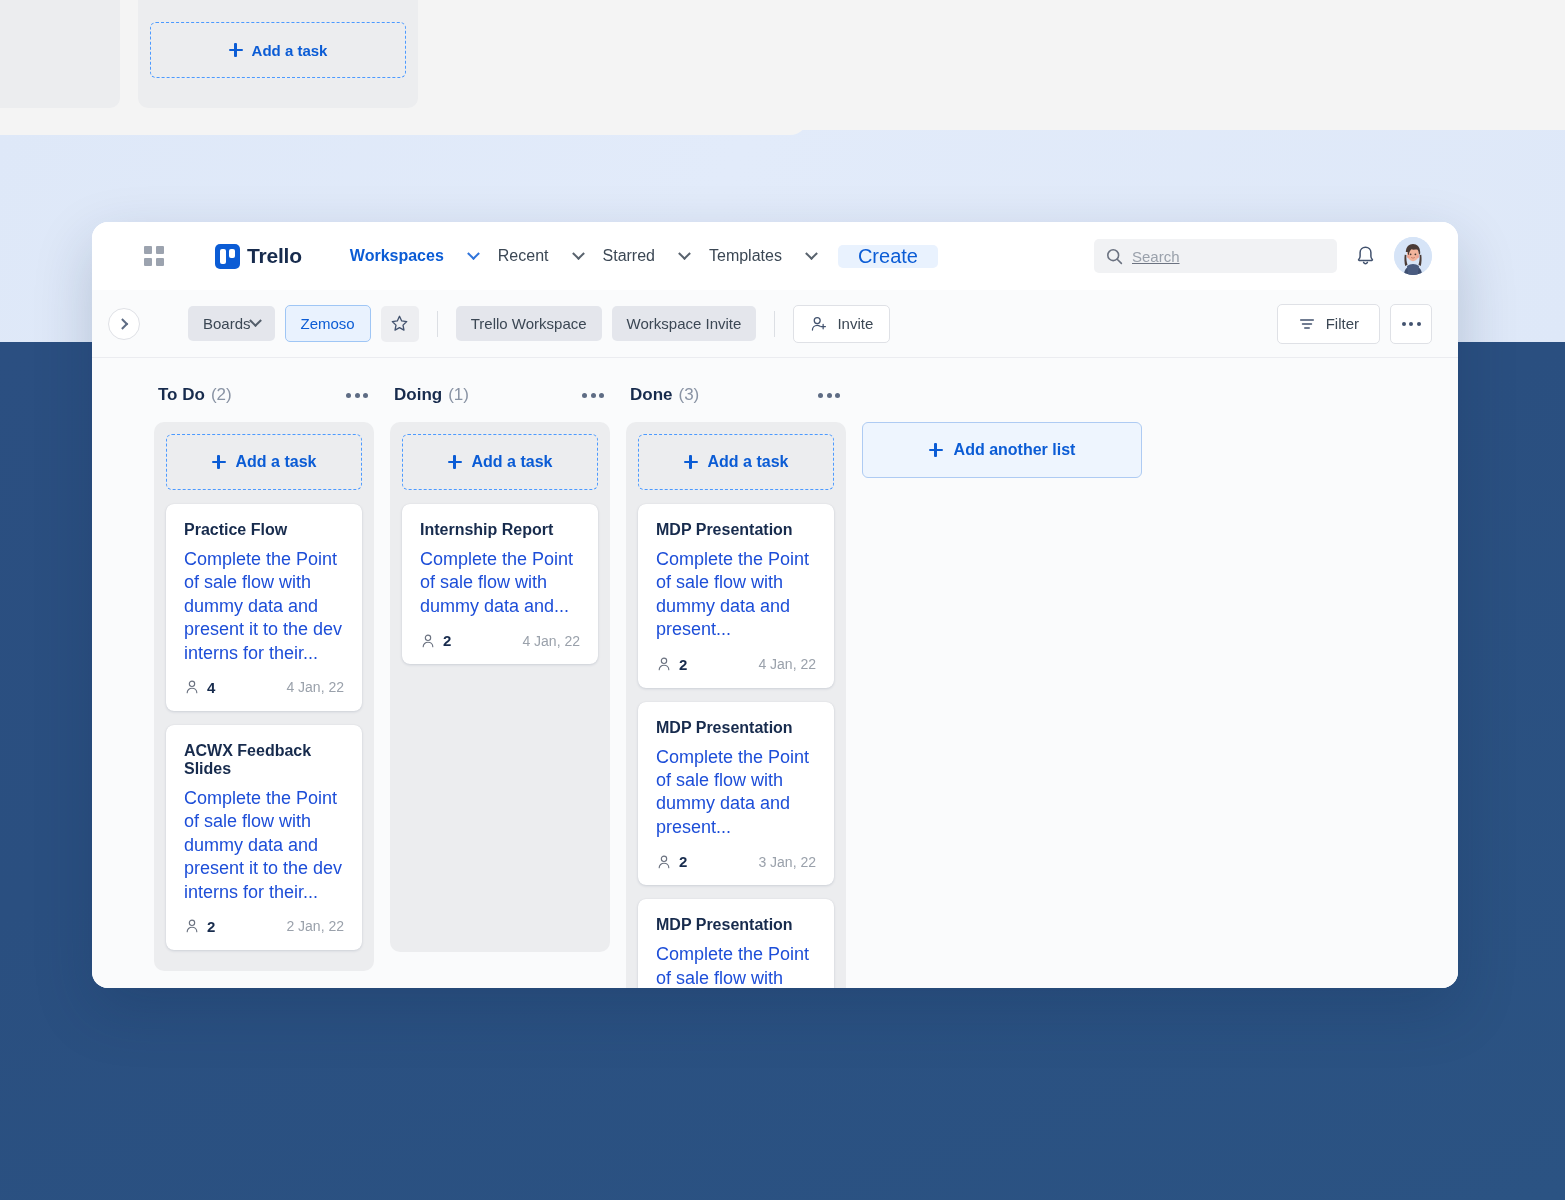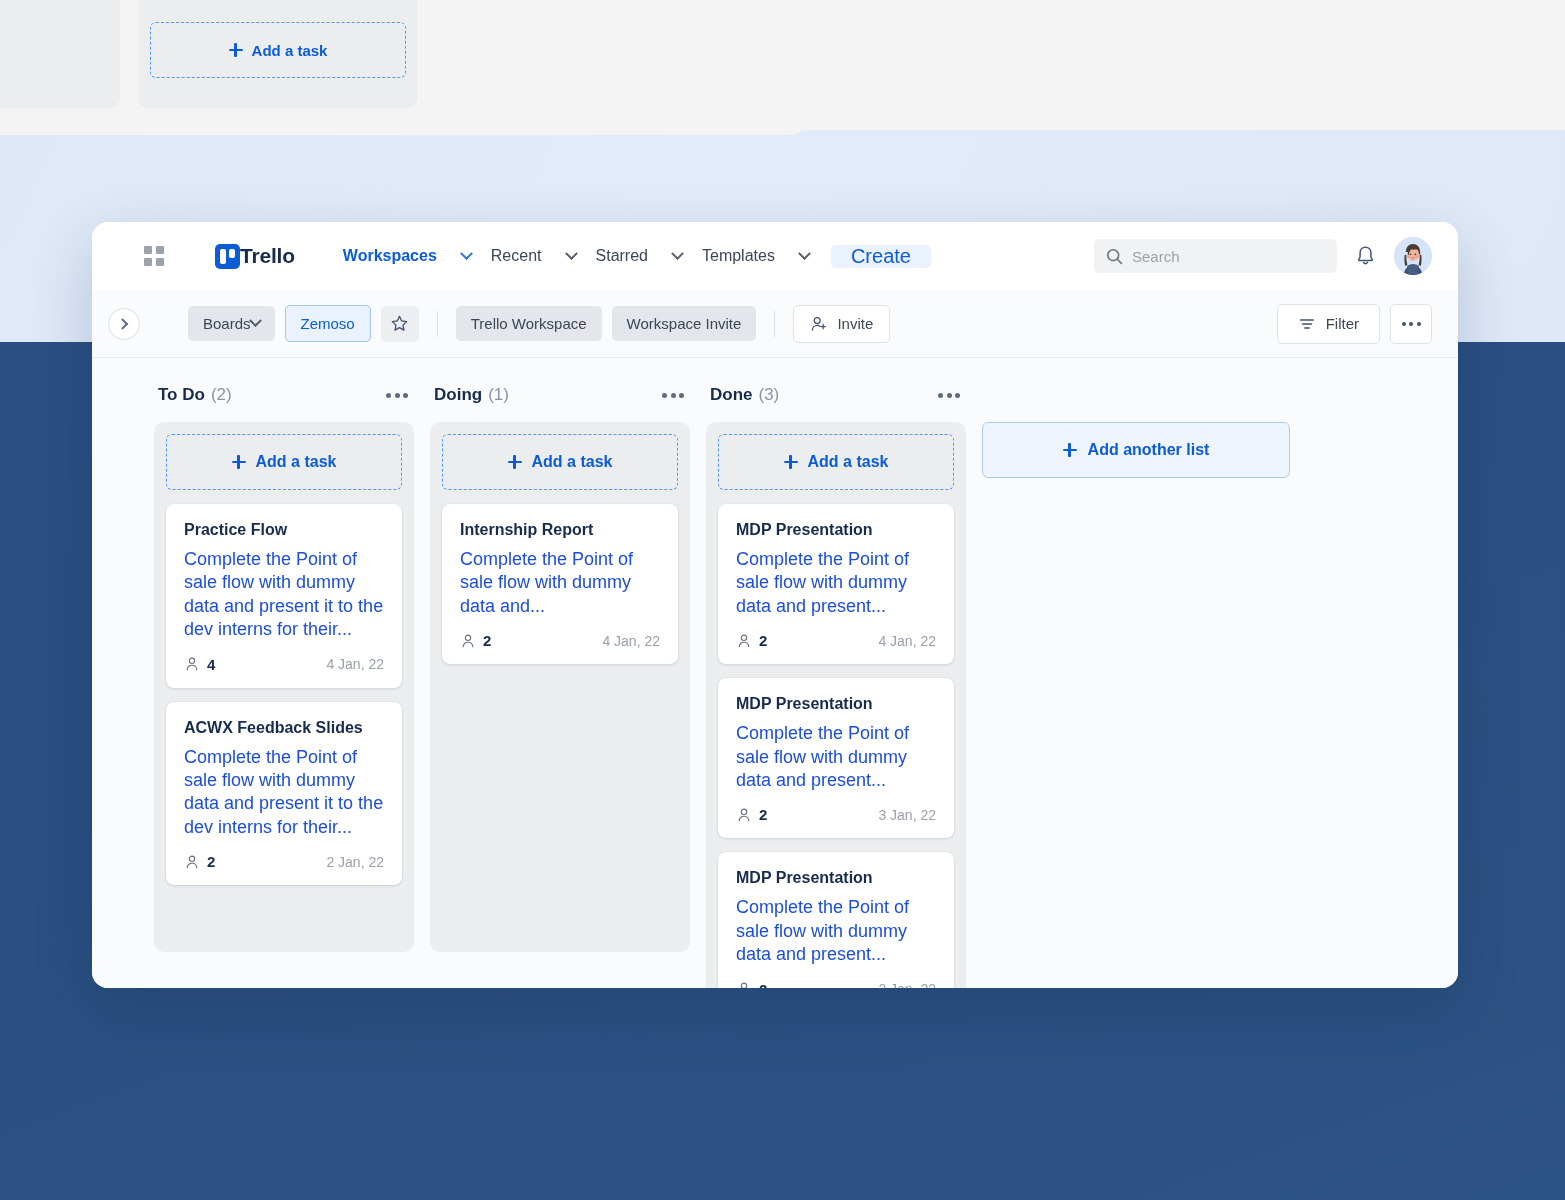--- a/index.html
+++ b/index.html
@@ -95,20 +95,21 @@
     grid-template-rows: 8px 8px;
     gap: 4px;
     margin-right: 23px;
     cursor: pointer;
   }
   .grid-icon i { background: #9CA3AF; border-radius: 1px; display: block; }
 
   .brand {
     display: flex;
     align-items: center;
+    gap: 7px;
     margin-right: 38px;
     cursor: pointer;
     padding-left: 28px;
   }
   .brand-mark {
     width: 25px; height: 25px;
     background: #0B5CD5;
     border-radius: 5px;
     position: relative;
   }
@@ -176,20 +177,21 @@
     gap: 9px;
     padding: 0 12px;
     cursor: text;
   }
   .search-box svg { flex: 0 0 auto; }
   .search-input {
     border: none; background: transparent; outline: none;
     font-size: 15px; color: #6B7280;
     font-family: inherit;
     width: 100%;
+    text-decoration: underline;
   }
   .search-input::placeholder { color: #9AA1AB; }
   .bell { cursor: pointer; display: flex; }
   .avatar {
     width: 38px; height: 38px;
     border-radius: 50%;
     background: #D6E4F7;
     overflow: hidden;
     cursor: pointer;
     position: relative;
@@ -295,21 +297,21 @@
   
   .board {
     background: #FAFBFC;
     height: 630px;
     padding: 22px 0 0 62px;
     display: flex;
     gap: 16px;
     align-items: flex-start;
   }
   .list {
-    width: 260px;
+    width: 220px;
     flex: 0 0 auto;
   }
   .list-head {
     display: flex;
     align-items: center;
     padding: 0 6px 0 4px;
     height: 30px;
     margin-bottom: 12px;
   }
   .list-title {
@@ -398,21 +400,21 @@
     font-weight: 700;
     color: #172B4D;
   }
   .card-date {
     margin-left: auto;
     font-size: 14px;
     color: #9AA1AB;
   }
 
   .add-list {
-    width: 308px;
+    width: 280px;
     flex: 0 0 auto;
     margin-top: 42px;
     height: 56px;
     background: #EEF5FE;
     border: 1px solid #AECBF3;
     border-radius: 6px;
     display: flex;
     align-items: center;
     justify-content: center;
     gap: 11px;

